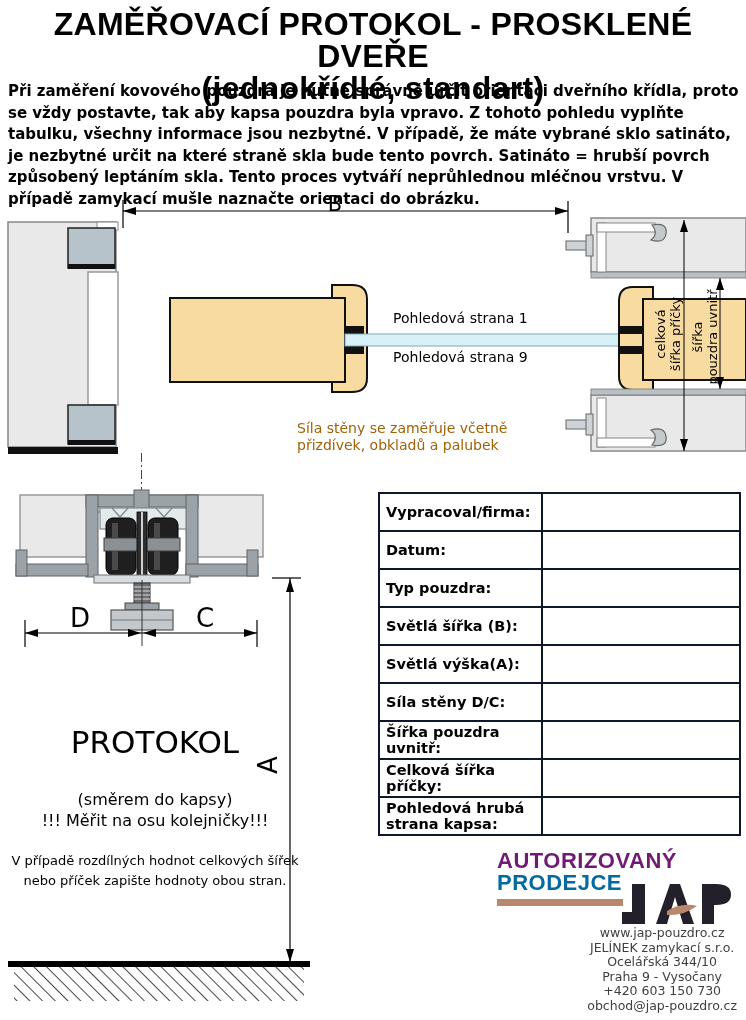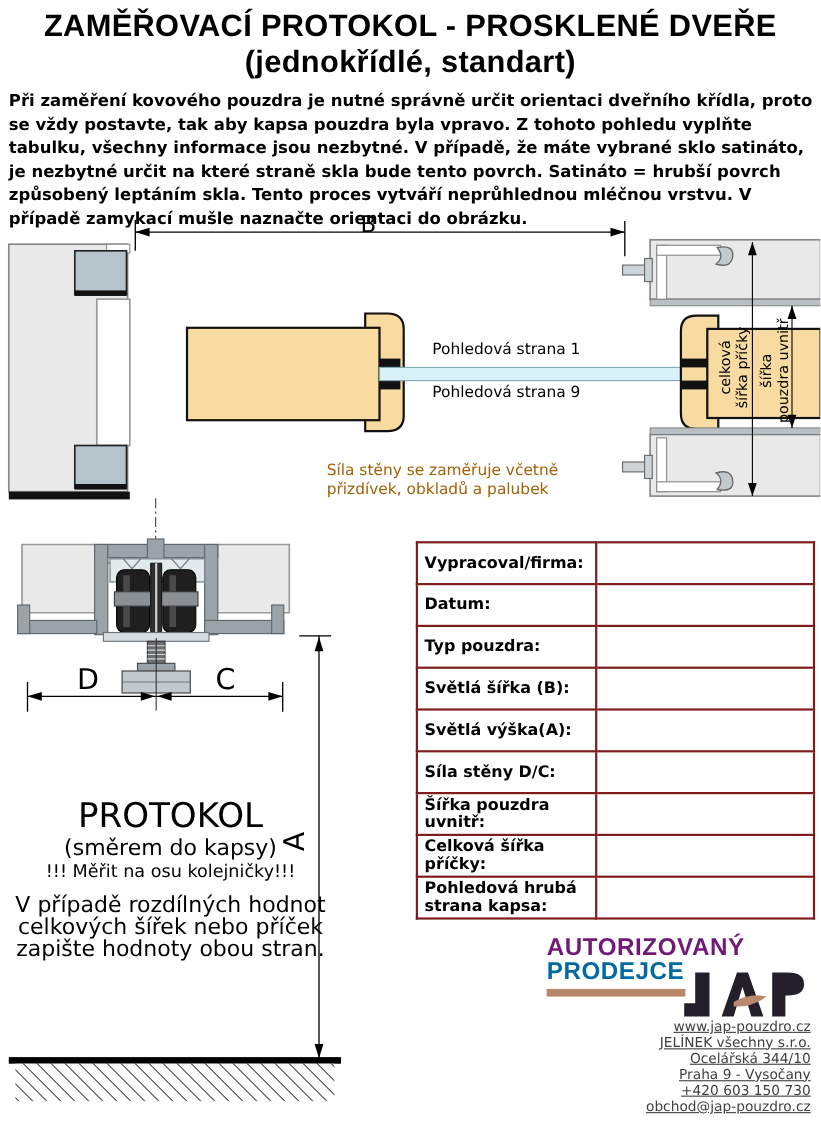--- a/index.html
+++ b/index.html
@@ -6,56 +6,56 @@
   .page {
     position:relative; width:746px; height:1020px; background:#fff;
     font-family:"DejaVu Sans", sans-serif; color:#000; overflow:hidden;
   }
   .abs { position:absolute; }
 
   
   .doc-title {
     top:8px; left:0; width:746px; text-align:center;
     font-family:"Liberation Sans", sans-serif; font-weight:bold;
-    font-size:28px; line-height:32px; letter-spacing:0.3px;
+    font-size:32px; line-height:32px; letter-spacing:0.3px;
   }
 
   
   .intro {
     top:81px; left:8px; width:734px;
     font-size:15px; line-height:21.5px;font-weight:bold;
   }
 
   
   .dim-label { font-size:21px; text-align:center; }
   .dim-label-big { font-size:26px; text-align:center; }
   .face-label { font-size:14px; white-space:nowrap; }
   .rot { transform:rotate(-90deg); transform-origin:center; text-align:center;
          font-size:13px; line-height:15px; white-space:nowrap; }
   .warning { font-size:14px; line-height:17px; color:#a16207; white-space:nowrap; }
 
   
   .bokorys { top:724px; left:10px; width:290px; text-align:center; }
   .bokorys-title { font-size:31px; line-height:36px; }
-  .bokorys-sub { font-size:20px; line-height:21px; }
+  .bokorys-sub { font-size:16px; line-height:21px;margin-top:29px; }
   .bokorys-note { font-size:16px; line-height:21px; }
-  .bokorys-extra { margin-top:10px; font-size:20px; line-height:20px; }
+  .bokorys-extra { margin-top:20px; font-size:13px; line-height:20px; }
 
   
   table.form-table { position:absolute; left:378px; top:492px; border-collapse:collapse; }
-  table.form-table td { border:2px solid #7f1d1d; height:34px; vertical-align:middle; }
+  table.form-table td { border:2px solid #0f172a; height:34px; vertical-align:middle; }
   td.flabel { width:152px; padding:1px 3px 1px 6px; font-weight:bold;
               font-size:14.5px; line-height:16.5px; }
   td.fvalue { width:194px; }
 
   
   .copper-head { font-family:"Liberation Sans", sans-serif; font-weight:bold;
                  font-size:22px; line-height:22px; letter-spacing:0.5px; }
   .copper-bar { height:7px; }
-  .contact { text-align:right; font-size:12.5px; line-height:14.6px; color:#3f3f3f;text-decoration:underline; }
+  .contact { text-align:center; font-size:12.5px; line-height:14.6px; color:#3f3f3f; }
 </style>
 </head>
 <body>
 
 <div class="page">
 
   <div class="abs doc-title">
     <div>ZAMĚŘOVACÍ PROTOKOL - PROSKLENÉ DVEŘE</div>
     <div>(jednokřídlé, standart)</div>
   </div>
@@ -281,20 +281,20 @@
     <g fill="#24202b">
       <path d="M 16 4 H 29 V 44 H 6 V 32 H 16 Z"></path>
       <polygon points="54,4 64,4 78,44 67,44 59,17 51,44 40,44"></polygon>
       <path d="M 86 4 H 100 Q 115 4 115 14.5 Q 115 25 100 25 H 98 V 44 H 86 Z"></path>
     </g>
     <path d="M 51 31 Q 66 22 81 26 Q 67 36 51 35 Z" fill="#b9886c"></path>
   </svg>
 
   <div class="abs contact" style="right:9px;top:926px;">
     <div>www.jap-pouzdro.cz</div>
-    <div>JELÍNEK všechny s.r.o.</div>
+    <div>JELÍNEK zamykací s.r.o.</div>
     <div>Ocelářská 344/10</div>
     <div>Praha 9 - Vysočany</div>
     <div>+420 603 150 730</div>
     <div>obchod@jap-pouzdro.cz</div>
   </div>
 
 </div>
 
 </body></html>

